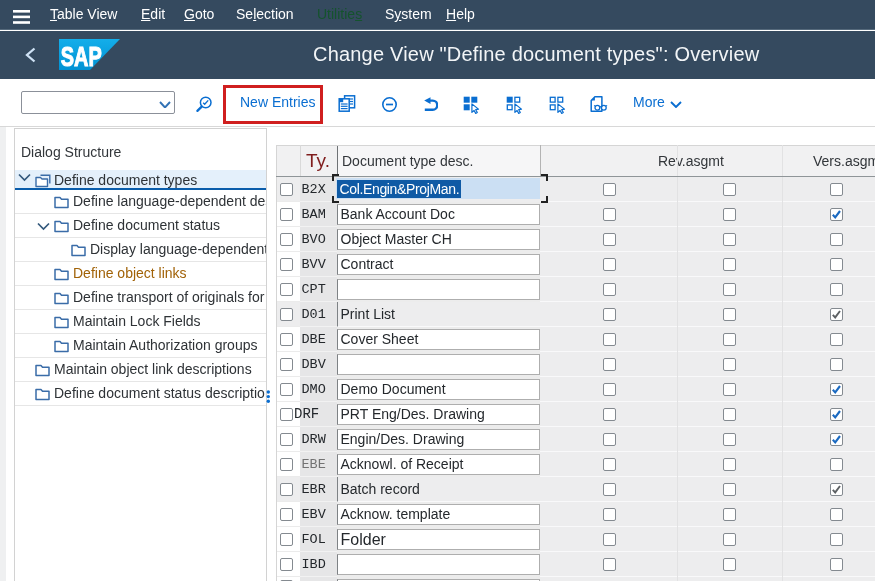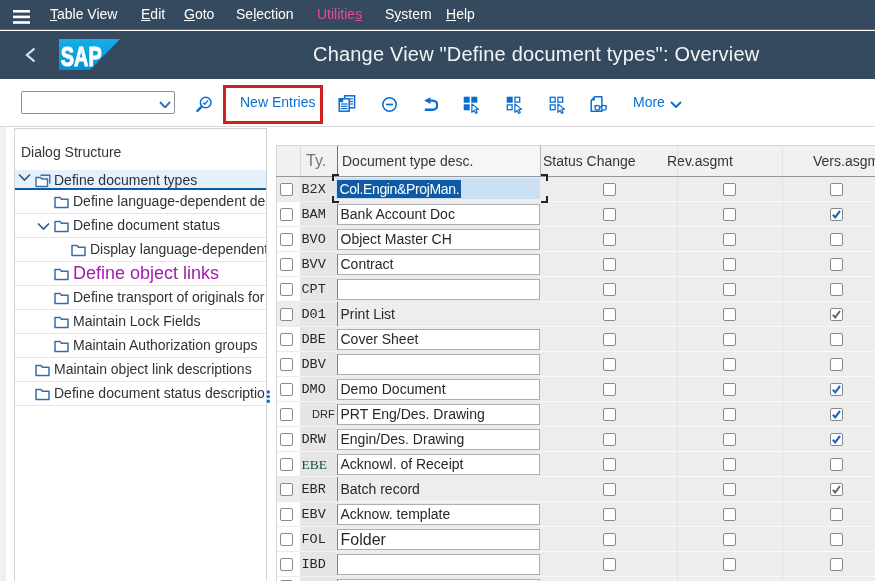--- a/index.html
+++ b/index.html
@@ -15,21 +15,21 @@
     <svg width="17" height="16" viewBox="0 0 17 16" style="">
       <rect x="0" y="1" width="17" height="2.6" fill="#fff"></rect>
       <rect x="0" y="6.6" width="17" height="2.6" fill="#fff"></rect>
       <rect x="0" y="12.2" width="17" height="2.6" fill="#fff"></rect>
     </svg>
   </div>
 <div class="abs" style="left:50px;top:0;height:30px;line-height:29px;font-size:14px;color:#fff"><u>T</u>able View</div>
 <div class="abs" style="left:141px;top:0;height:30px;line-height:29px;font-size:14px;color:#fff"><u>E</u>dit</div>
 <div class="abs" style="left:184px;top:0;height:30px;line-height:29px;font-size:14px;color:#fff"><u>G</u>oto</div>
 <div class="abs" style="left:236px;top:0;height:30px;line-height:29px;font-size:14px;color:#fff">Se<u>l</u>ection</div>
-<div class="abs" style="left:317px;top:0;height:30px;line-height:29px;font-size:14px;color:#ec4899">Utilitie<u>s</u></div>
+<div class="abs" style="left:317px;top:0;height:30px;line-height:29px;font-size:14px;color:#14532d">Utilitie<u>s</u></div>
 <div class="abs" style="left:385px;top:0;height:30px;line-height:29px;font-size:14px;color:#fff">S<u>y</u>stem</div>
 <div class="abs" style="left:446px;top:0;height:30px;line-height:29px;font-size:14px;color:#fff"><u>H</u>elp</div>
 <div class="abs" style="left:0;top:31px;width:875px;height:48px;background:#354a5f"></div>
 <div class="abs" style="left:25px;top:47px">
     <svg width="11" height="16" viewBox="0 0 11 16" style="">
       <polyline points="9.5,1.5 2,8 9.5,14.5" fill="none" stroke="#cfe2f5" stroke-width="2.3"></polyline>
     </svg>
   </div>
 <div class="abs" style="left:59px;top:39px">
     <svg width="61" height="31" viewBox="0 0 61 31" style="">
@@ -173,21 +173,21 @@
       <path d="M 1,2.5 H 6 L 7.5,4.2 H 14 V 12.5 H 1 Z" fill="#fff" stroke="#3a6ca8" stroke-width="1.5" stroke-linejoin="round"></path>
     </svg>
   </div>
 <div class="abs" style="left:90px;top:240.0px;width:176px;height:19px;line-height:19px;font-size:14px;color:#2e3236;white-space:nowrap;overflow:hidden">Display language-dependent descriptions</div>
 <div class="abs" style="left:15px;top:261.5px;width:251px;height:24px;border-bottom:1px solid #e6e6e6"></div>
 <div class="abs" style="left:54px;top:267.0px">
     <svg width="16" height="14" viewBox="0 0 16 14" style="">
       <path d="M 1,2.5 H 6 L 7.5,4.2 H 14 V 12.5 H 1 Z" fill="#fff" stroke="#3a6ca8" stroke-width="1.5" stroke-linejoin="round"></path>
     </svg>
   </div>
-<div class="abs" style="left:73px;top:264.0px;width:193px;height:19px;line-height:19px;font-size:18px;color:#a21caf;white-space:nowrap;overflow:hidden">Define object links</div>
+<div class="abs" style="left:73px;top:264.0px;width:193px;height:19px;line-height:19px;font-size:14px;color:#a16207;white-space:nowrap;overflow:hidden">Define object links</div>
 <div class="abs" style="left:15px;top:285.5px;width:251px;height:24px;border-bottom:1px solid #e6e6e6"></div>
 <div class="abs" style="left:54px;top:291.0px">
     <svg width="16" height="14" viewBox="0 0 16 14" style="">
       <path d="M 1,2.5 H 6 L 7.5,4.2 H 14 V 12.5 H 1 Z" fill="#fff" stroke="#3a6ca8" stroke-width="1.5" stroke-linejoin="round"></path>
     </svg>
   </div>
 <div class="abs" style="left:73px;top:288.0px;width:193px;height:19px;line-height:19px;font-size:14px;color:#2e3236;white-space:nowrap;overflow:hidden">Define transport of originals for applications</div>
 <div class="abs" style="left:15px;top:309.5px;width:251px;height:24px;border-bottom:1px solid #e6e6e6"></div>
 <div class="abs" style="left:54px;top:315.0px">
     <svg width="16" height="14" viewBox="0 0 16 14" style="">
@@ -219,24 +219,23 @@
 <div class="abs" style="left:265.5px;top:389.5px">
     <svg width="5" height="14" viewBox="0 0 5 14" style="">
       <circle cx="2.3" cy="2" r="1.7" fill="#0a6ed1"></circle>
       <circle cx="2.3" cy="6.6" r="1.7" fill="#0a6ed1"></circle>
       <circle cx="2.3" cy="11.2" r="1.7" fill="#0a6ed1"></circle>
     </svg>
   </div>
 <div class="abs" style="left:276px;top:145px;width:614px;height:436px;overflow:hidden" id="tbl">
 <div class="abs" style="left:0;top:0;width:614px;height:32px;background:#f1f1f2"></div>
 <div class="abs" style="left:61px;top:0;width:203px;height:32px;background:#f6f6f7"></div>
-<div class="abs" style="left:30px;top:0;height:32px;line-height:32px;font-size:16px;color:#737373">Ty.</div>
+<div class="abs" style="left:30px;top:0;height:32px;line-height:32px;font-size:19px;color:#7f1d1d">Ty.</div>
 <div class="abs" style="left:66px;top:0;height:32px;line-height:32px;font-size:14px;color:#32363a">Document type desc.</div>
-<div class="abs" style="left:267px;top:0;height:32px;line-height:32px;font-size:14px;color:#32363a">Status Change</div>
-<div class="abs" style="left:391px;top:0;height:32px;line-height:32px;font-size:14px;color:#32363a">Rev.asgmt</div>
+<div class="abs" style="left:382px;top:0;height:32px;line-height:32px;font-size:14px;color:#32363a">Rev.asgmt</div>
 <div class="abs" style="left:537px;top:0;height:32px;line-height:32px;font-size:14px;color:#32363a">Vers.asgmt</div>
 <div class="vline" style="left:61px;top:0;height:436px;background:#6e7275"></div>
 <div class="abs" style="left:0px;top:32px;width:24px;height:25px;background:#ededee;border-bottom:1px solid #ebebeb"></div>
 <div class="abs" style="left:24px;top:32px;width:37px;height:25px;background:#e6e6e7;border-bottom:1px solid #f2f2f2"></div>
 <div class="abs" style="left:61px;top:32px;width:203px;height:25px;background:#ededee"></div>
 <div class="abs" style="left:59.5px;top:33px;width:204.5px;height:21px;background:#cbdff3"></div>
 <div class="abs" style="left:60.5px;top:35px;width:124px;height:17.5px;background:#0f5aa5"></div>
 <div class="abs" style="left:63.5px;top:34px;height:20px;line-height:20px;font-size:14px;letter-spacing:-0.35px;color:#fff;white-space:nowrap">Col.Engin&amp;ProjMan.</div>
 <div class="abs" style="left:264px;top:32px;width:350px;height:25px;background:#ededee;border-bottom:1px solid #f9f9fa"></div>
 <div class="abs" style="left:25.5px;top:32px;height:25px;line-height:25px;font-family:'Liberation Mono',monospace;font-size:13.5px;color:#24282c">B2X</div>
@@ -476,21 +475,21 @@
         <rect x="0.5" y="0.5" width="12" height="12" rx="1.5" fill="#fff" stroke="#848a90" stroke-width="1"></rect>
         <polyline points="2.8,6.8 5.2,9.4 10,3" fill="none" stroke="#1b6ac1" stroke-width="2.1"></polyline>
       </svg>
     </div>
 <div class="abs" style="left:0px;top:257px;width:24px;height:25px;background:#fff;border-bottom:1px solid #ebebeb"></div>
 <div class="abs" style="left:24px;top:257px;width:37px;height:25px;background:#e6e6e7;border-bottom:1px solid #f2f2f2"></div>
 <div class="abs" style="left:61px;top:257px;width:203px;height:25px;background:#ececec"></div>
 <div class="abs" style="left:61px;top:259px;width:203px;height:21px;background:#fff;border:1px solid #aeaeae;border-left:1px solid #7e8285"></div>
 <div class="abs" style="left:64.5px;top:259px;height:21px;line-height:21px;font-size:14px;color:#24282c;white-space:nowrap">PRT Eng/Des. Drawing</div>
 <div class="abs" style="left:264px;top:257px;width:350px;height:25px;background:#ededee;border-bottom:1px solid #f9f9fa"></div>
-<div class="abs" style="left:36px;top:257px;height:25px;line-height:25px;font-family:Liberation Sans, sans-serif;font-size:11px;color:#24282c">DRF</div>
+<div class="abs" style="left:18px;top:257px;height:25px;line-height:25px;font-family:Liberation Mono, monospace;font-size:14px;color:#24282c">DRF</div>
 <div class="abs" style="left:4.0px;top:263.0px">
       <svg width="13" height="13" viewBox="0 0 13 13" style="">
         <rect x="0.5" y="0.5" width="12" height="12" rx="1.5" fill="#fff" stroke="#848a90" stroke-width="1"></rect>
       </svg>
     </div>
 <div class="abs" style="left:327.0px;top:263.0px">
       <svg width="13" height="13" viewBox="0 0 13 13" style="">
         <rect x="0.5" y="0.5" width="12" height="12" rx="1.5" fill="#fff" stroke="#848a90" stroke-width="1"></rect>
       </svg>
     </div>
@@ -532,21 +531,21 @@
         <rect x="0.5" y="0.5" width="12" height="12" rx="1.5" fill="#fff" stroke="#848a90" stroke-width="1"></rect>
         <polyline points="2.8,6.8 5.2,9.4 10,3" fill="none" stroke="#1b6ac1" stroke-width="2.1"></polyline>
       </svg>
     </div>
 <div class="abs" style="left:0px;top:307px;width:24px;height:25px;background:#fff;border-bottom:1px solid #ebebeb"></div>
 <div class="abs" style="left:24px;top:307px;width:37px;height:25px;background:#e6e6e7;border-bottom:1px solid #f2f2f2"></div>
 <div class="abs" style="left:61px;top:307px;width:203px;height:25px;background:#ececec"></div>
 <div class="abs" style="left:61px;top:309px;width:203px;height:21px;background:#fff;border:1px solid #aeaeae;border-left:1px solid #7e8285"></div>
 <div class="abs" style="left:64.5px;top:309px;height:21px;line-height:21px;font-size:14px;color:#24282c;white-space:nowrap">Acknowl. of Receipt</div>
 <div class="abs" style="left:264px;top:307px;width:350px;height:25px;background:#ededee;border-bottom:1px solid #f9f9fa"></div>
-<div class="abs" style="left:25.5px;top:307px;height:25px;line-height:25px;font-family:Liberation Serif, serif;font-size:13.5px;color:#14532d">EBE</div>
+<div class="abs" style="left:25.5px;top:307px;height:25px;line-height:25px;font-family:Liberation Mono, monospace;font-size:13.5px;color:#737373">EBE</div>
 <div class="abs" style="left:4.0px;top:313.0px">
       <svg width="13" height="13" viewBox="0 0 13 13" style="">
         <rect x="0.5" y="0.5" width="12" height="12" rx="1.5" fill="#fff" stroke="#848a90" stroke-width="1"></rect>
       </svg>
     </div>
 <div class="abs" style="left:327.0px;top:313.0px">
       <svg width="13" height="13" viewBox="0 0 13 13" style="">
         <rect x="0.5" y="0.5" width="12" height="12" rx="1.5" fill="#fff" stroke="#848a90" stroke-width="1"></rect>
       </svg>
     </div>

